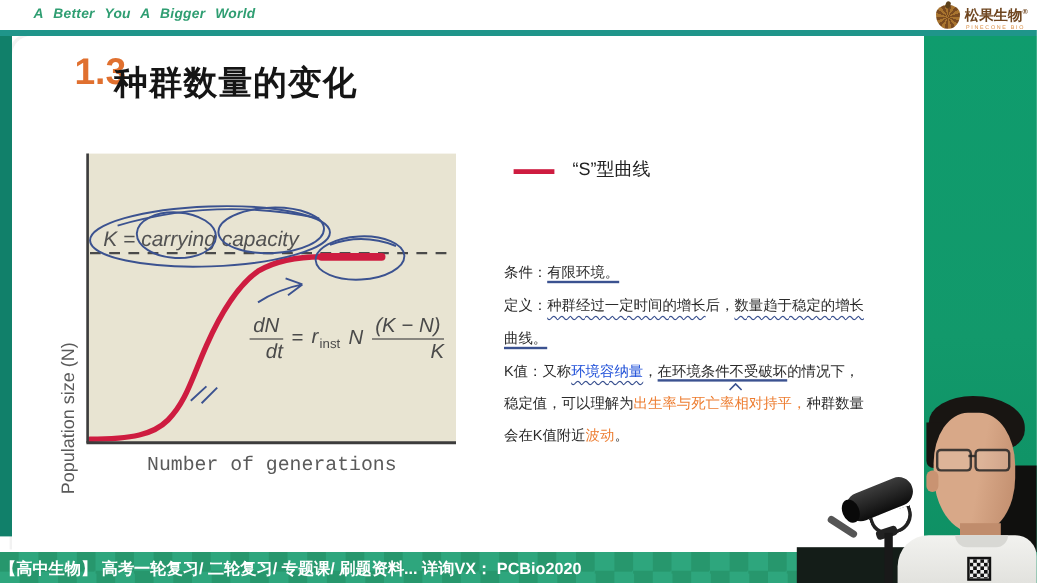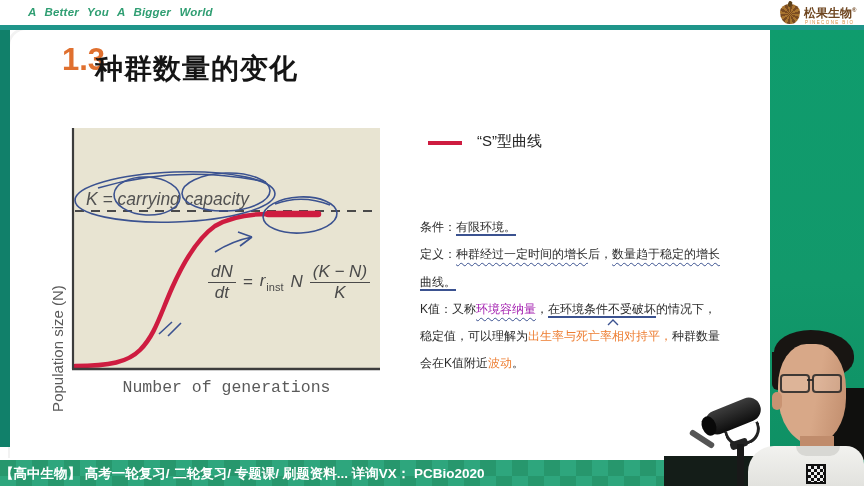--- a/index.html
+++ b/index.html
@@ -27,33 +27,33 @@
   .title-text{left:95px;top:50px;font-size:28px;font-weight:800;color:#151515;letter-spacing:1px;}
 
   
   .graph{left:40px;top:110px;width:365px;height:300px;}
   .ylabel{position:absolute;left:-93px;top:230px;width:220px;text-align:center;
           transform:rotate(-90deg);font-size:15px;color:#5a5a5a;}
   .xlabel{position:absolute;left:33px;top:268px;width:307px;text-align:center;
           font-size:16.5px;color:#5a5a5a;font-family:Liberation Mono, monospace;}
   .formula{position:absolute;left:168px;top:152px;display:flex;align-items:center;gap:7px;
            font-size:17px;font-style:italic;color:#4a4a4a;}
-  .frac{display:inline-flex;flex-direction:column;align-items:center;line-height:1.15;}
+  .frac{display:inline-flex;flex-direction:column;align-items:flex-end;line-height:1.15;}
   .frac .top{padding:0 3px;border-bottom:1.6px solid #4a4a4a;}
   .rsub{font-size:11px;font-style:normal;align-self:flex-end;margin-left:1px;transform:translateY(4px);}
 
   
   .legend-line{left:428px;top:141px;width:34px;height:3.5px;background:#ce1c40;}
   .legend-label{left:477px;top:132px;font-size:15px;color:#222;}
   .notes{left:420px;top:214px;width:340px;font-size:12px;line-height:27.3px;color:#2b2b2b;}
   .nline{white-space:nowrap;}
   .orange{color:#ED7D31;}
   .u{text-decoration:underline solid #3b5290 1.5px;text-underline-offset:3px;}
   .wavy{text-decoration:underline wavy #3b5290 1px;text-underline-offset:4px;}
-  .orange.wavy{color:#a21caf;margin-top:28px;}
+  .orange.wavy{color:#1d4ed8;margin-top:28px;}
   .caret-mark{left:607px;top:319px;width:12px;height:7px;}
 
   
   .bottombar{left:0;top:460px;width:864px;height:26px;
      background:repeating-conic-gradient(#2ea67d 0% 25%,#27976d 0% 50%) 0 0/32px 32px;}
   .bar-text{position:absolute;left:0;right:90px;top:5px;text-align:left;color:#fff;
             font-size:13.5px;font-weight:bold;}
 
   
   .greenscreen{left:770px;top:30px;width:94px;height:456px;

